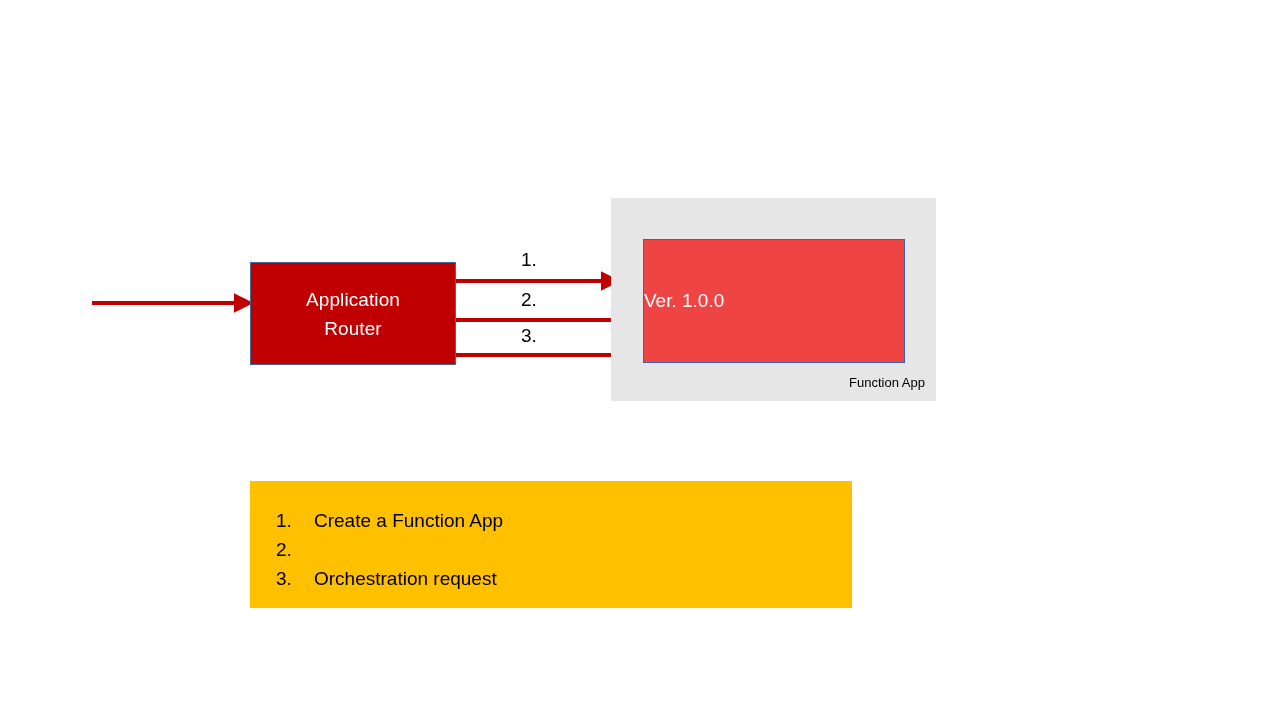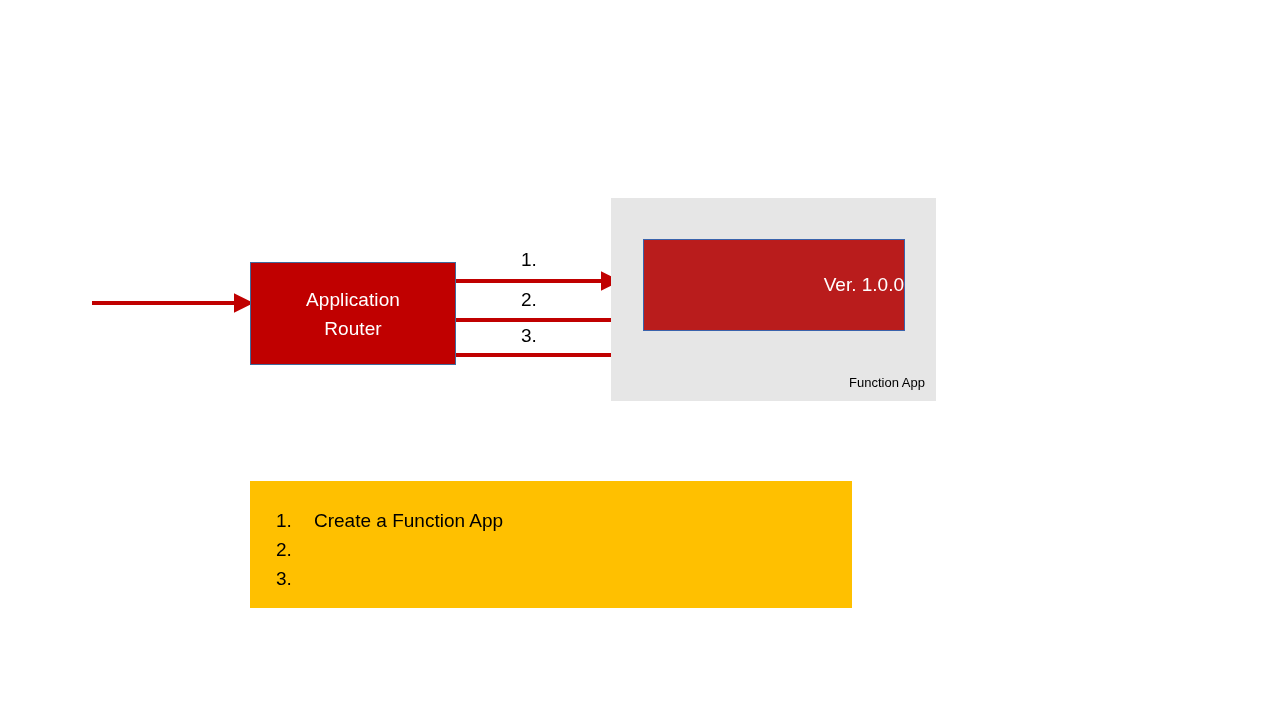--- a/index.html
+++ b/index.html
@@ -63,27 +63,27 @@
     text-align: right;
     white-space: nowrap;
   }
 
   
   .version-box {
     position: absolute;
     left: 643px;
     top: 239px;
     width: 262px;
-    height: 92px;
-    background: #b91c1c;
+    height: 124px;
+    background: #ef4444;
     border: 1px solid #3A63AC;
     box-sizing: border-box;
     display: flex;
     align-items: center;
-    justify-content: flex-end;
+    justify-content: flex-start;
   }
   .version-label {
     color: #ffffff;
     font-size: 19px;
     line-height: 24px;
     text-align: center;
     white-space: nowrap;
   }
 
   
@@ -187,17 +187,18 @@
     <ul class="legend-list">
       <li class="legend-item">
         <span class="legend-marker">1.</span>
         <span class="legend-text">Create a Function App</span>
       </li>
       <li class="legend-item">
         <span class="legend-marker">2.</span>
       </li>
       <li class="legend-item">
         <span class="legend-marker">3.</span>
+        <span class="legend-text">Orchestration request</span>
       </li>
     </ul>
   </div>
 
 </div>
 
 </body></html>

